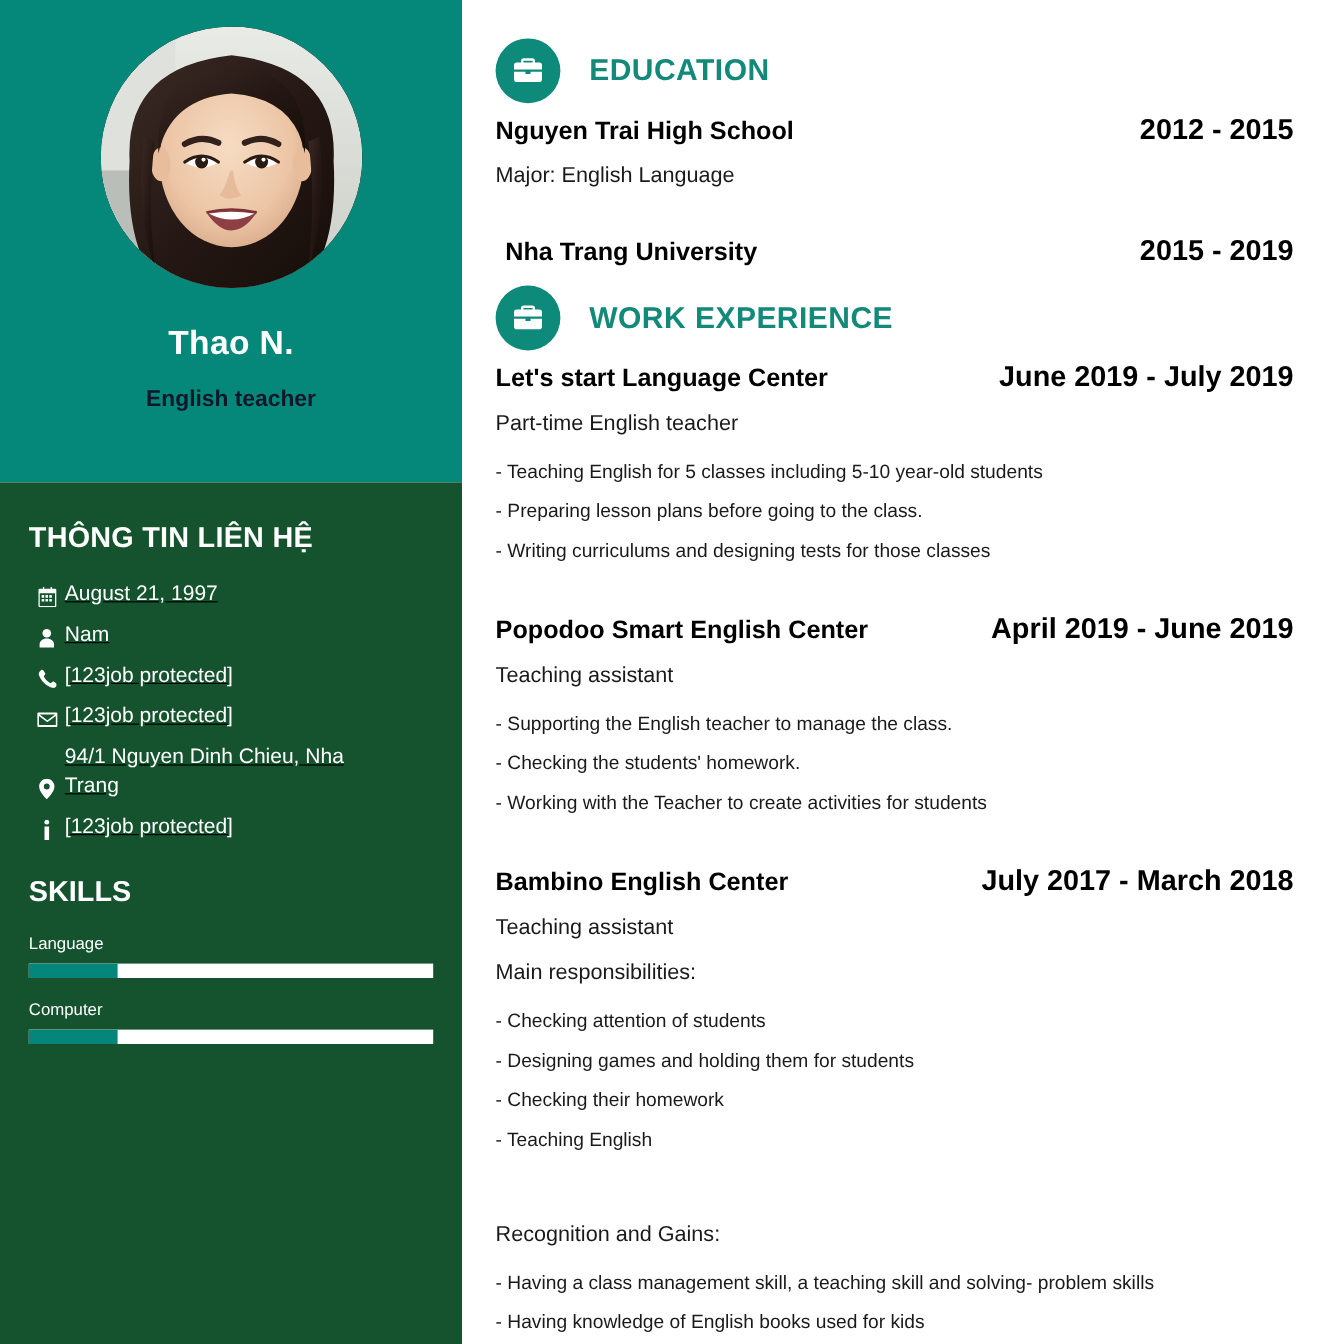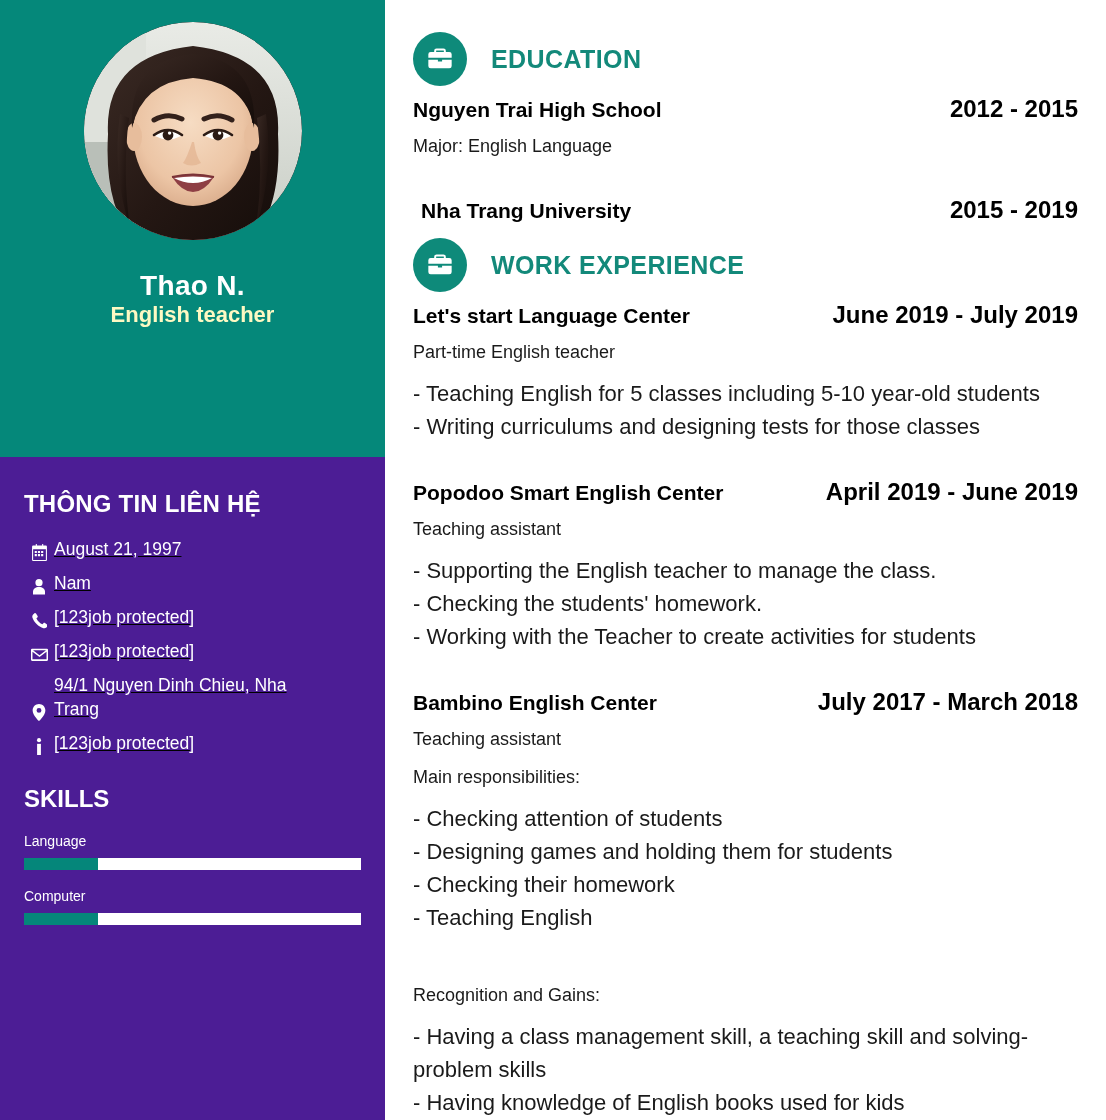--- a/index.html
+++ b/index.html
@@ -8,40 +8,41 @@
     background:#ffffff;
     font-family:"Liberation Sans", sans-serif;
     overflow:hidden;
   }
   .resume { position:relative; width:1106px; height:1120px; display:flex; }
 
   
   .sidebar { width:385px; height:1120px; flex:0 0 385px; display:flex; flex-direction:column; }
   .sidebar-top {
     background:#05887A;
-    height:457px;
+    height:402px;
     display:flex; flex-direction:column; align-items:center;
     padding-top:22px;
   }
   .avatar {
     width:218px; height:218px; border-radius:50%;
     overflow:hidden; position:relative;
     background:#2e2b2a;
   }
   .avatar svg { display:block; width:218px; height:218px; }
   .person-name {
     margin-top:30px;
     color:#ffffff; font-size:28px; font-weight:bold; letter-spacing:.3px;
     text-align:center;
   }
   .person-role {
-    color:#fef9c3; font-size:22px; font-weight:bold; text-align:center;
+    margin-top:20px;
+    color:#0f172a; font-size:19px; font-weight:bold; text-align:center;
   }
   .sidebar-bottom {
-    background:#4c1d95;
+    background:#14532d;
     flex:1 1 auto;
     padding:33px 24px 0 24px;
   }
   .side-heading {
     color:#ffffff; font-size:24px; font-weight:bold;
     letter-spacing:.2px; margin-bottom:19px;
   }
   .contact-list { margin-bottom:30px; }
   .contact-row {
     display:flex; align-items:flex-end;
@@ -93,21 +94,21 @@
     gap:18px;
   }
   .entry-org { color:#000000; font-size:21px; font-weight:bold; line-height:26px; }
   .entry-org.indent { padding-left:8px; }
   .entry-date {
     color:#000000; font-size:24px; font-weight:bold;
     white-space:nowrap; line-height:26px;
   }
   .entry-sub { color:#1a1a1a; font-size:18px; line-height:30px; margin-top:8px; }
   .bullets { margin-top:10px; }
-  .bullet { color:#1a1a1a; font-size:22px; line-height:33px; }
+  .bullet { color:#1a1a1a; font-size:16px; line-height:33px; }
   .gap-sm { height:14px; }
   .gap-md { height:26px; }
   .gap-lg { height:38px; }
 </style>
 </head>
 <body>
 
 <div class="resume">
 
   <aside class="sidebar">
@@ -302,20 +303,21 @@
       </div>
 
       <div class="entry">
         <div class="entry-row">
           <span class="entry-org">Let's start Language Center</span>
           <span class="entry-date">June 2019 - July 2019</span>
         </div>
         <div class="entry-sub">Part-time English teacher</div>
         <div class="bullets">
           <div class="bullet">- Teaching English for 5 classes including 5-10 year-old students</div>
+          <div class="bullet">- Preparing lesson plans before going to the class.</div>
           <div class="bullet">- Writing curriculums and designing tests for those classes</div>
         </div>
       </div>
 
       <div class="gap-md"></div>
 
       <div class="entry">
         <div class="entry-row">
           <span class="entry-org">Popodoo Smart English Center</span>
           <span class="entry-date">April 2019 - June 2019</span>

